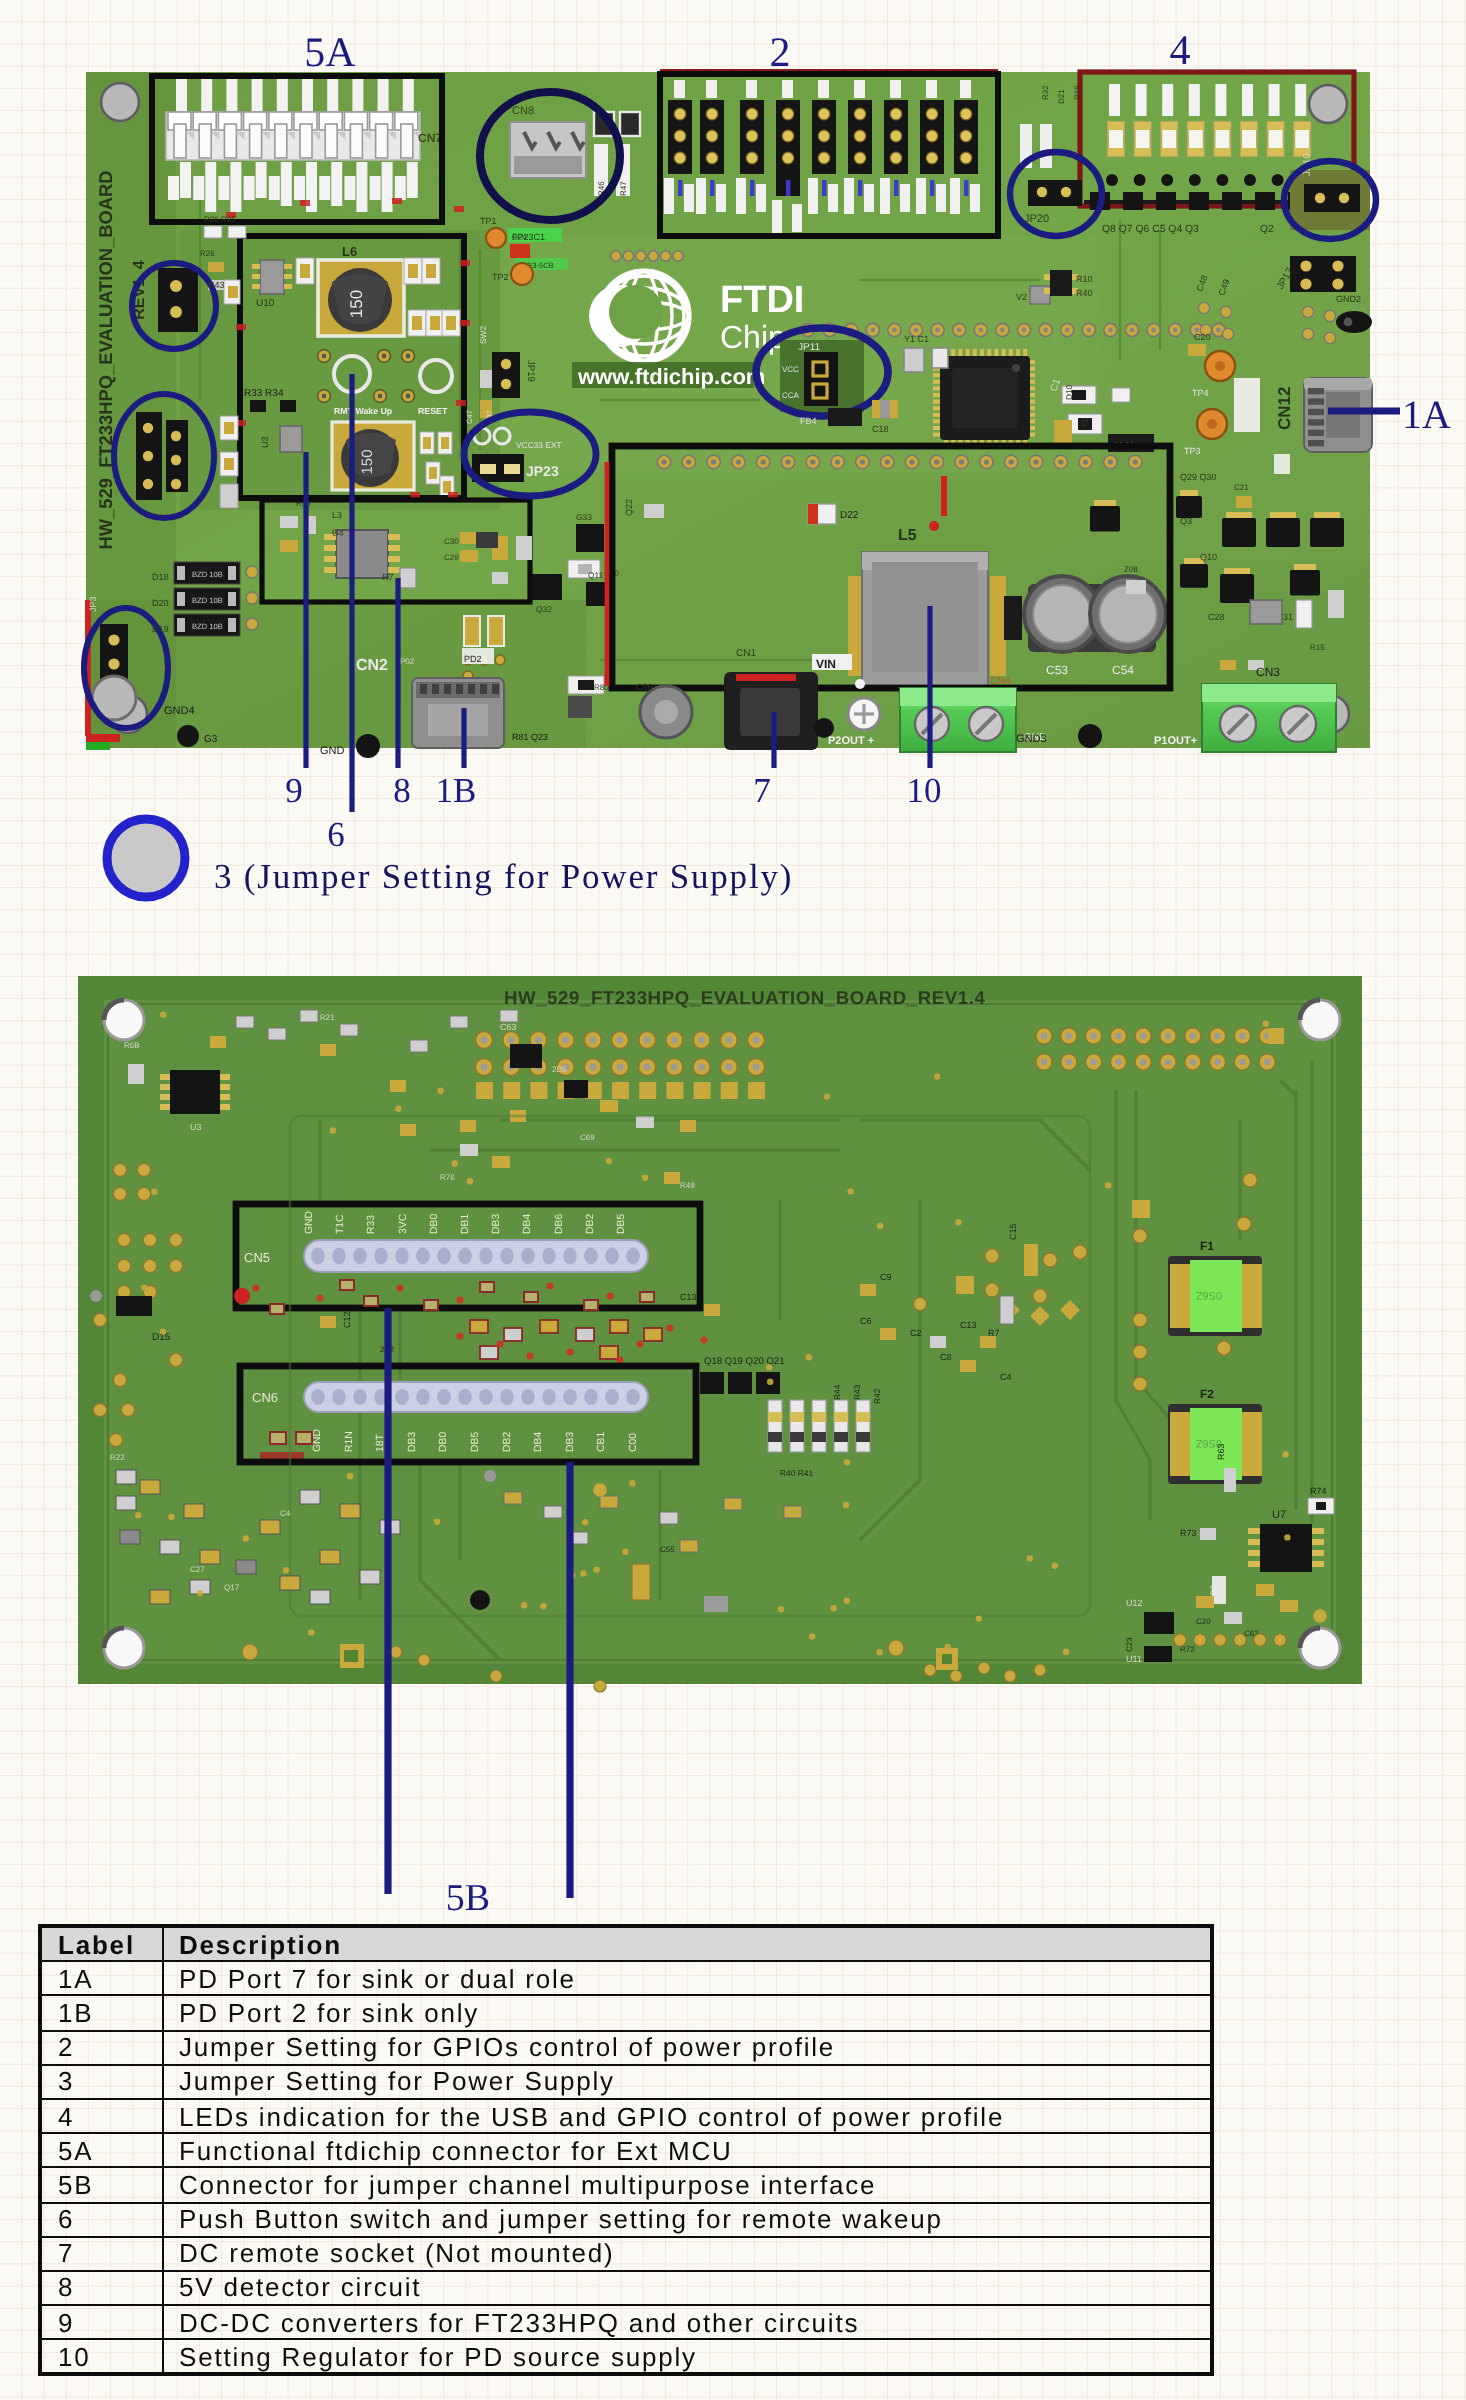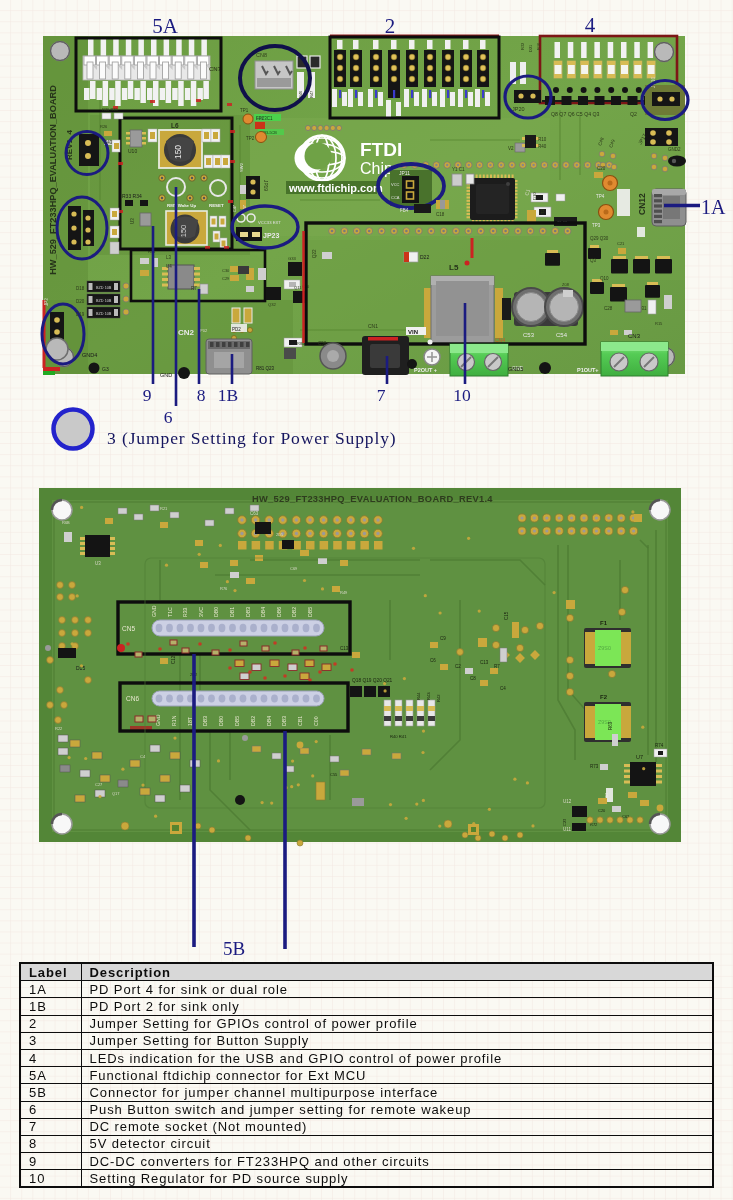--- a/index.html
+++ b/index.html
@@ -1,15 +1,15 @@
 <!DOCTYPE html>
 <html><head><meta charset="utf-8"><style>
 html,body{margin:0;padding:0;background:#faf9f3;}
 #page{position:relative;width:733px;height:1200px;overflow:hidden;font-family:"Liberation Sans",sans-serif;}
-table.desc{position:absolute;left:19px;top:962px;width:695px;border-collapse:collapse;table-layout:fixed;
+table.desc{position:absolute;left:19px;top:962px;width:588px;border-collapse:collapse;table-layout:fixed;
 font-size:13px;letter-spacing:0.9px;color:#0d0d0d;}
 table.desc td,table.desc th{border:1px solid #0d0d0d;height:16.2px;padding:0 0 0 8px;text-align:left;vertical-align:middle;line-height:1;}
 table.desc{border:2px solid #0d0d0d;}
 table.desc th{background:#d8d8d8;font-weight:bold;}
 .c1{width:51.5px;}
 </style></head>
 <body>
 <div id="page">
 <svg width="733" height="1200" viewBox="0 0 733 1200" style="position:absolute;left:0;top:0">
       <rect width="733" height="1200" fill="#faf9f3"></rect>
@@ -1326,33 +1326,33 @@
       <text x="234" y="955" font-family="Liberation Serif, sans-serif" font-size="19" fill="#1b1b80" text-anchor="middle">5B</text>
     </svg>
 <table class="desc">
 <tbody>
         <tr>
           <th class="c1">Label</th>
           <th>Description</th>
         </tr>
 <tr>
           <td class="c1">1A</td>
-          <td class="c2">PD Port 4 for sink or dual role</td>
+          <td class="c2">PD Port 7 for sink or dual role</td>
         </tr>
         <tr>
           <td class="c1">1B</td>
           <td class="c2">PD Port 2 for sink only</td>
         </tr>
         <tr>
           <td class="c1">2</td>
           <td class="c2">Jumper Setting for GPIOs control of power profile</td>
         </tr>
         <tr>
           <td class="c1">3</td>
-          <td class="c2">Jumper Setting for Button Supply</td>
+          <td class="c2">Jumper Setting for Power Supply</td>
         </tr>
         <tr>
           <td class="c1">4</td>
           <td class="c2">LEDs indication for the USB and GPIO control of power profile</td>
         </tr>
         <tr>
           <td class="c1">5A</td>
           <td class="c2">Functional ftdichip connector for Ext MCU</td>
         </tr>
         <tr>

